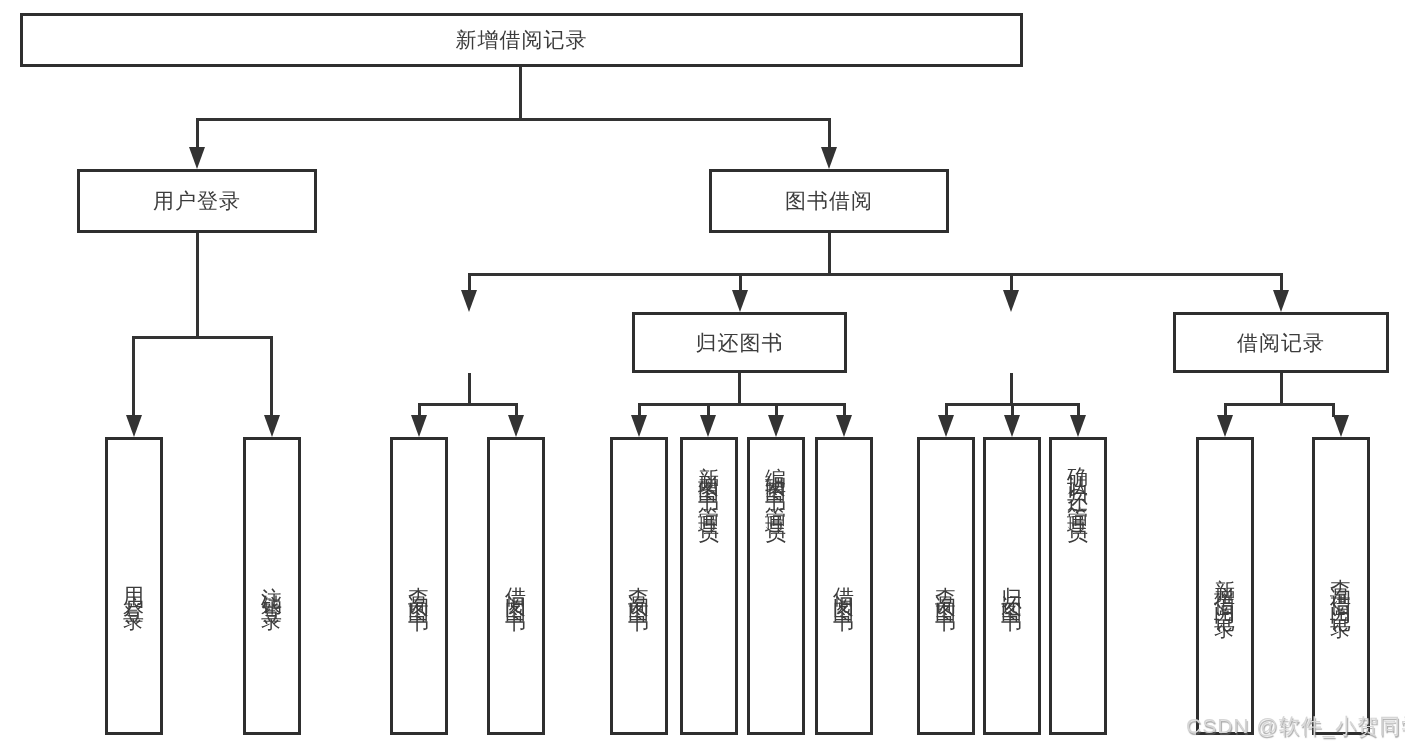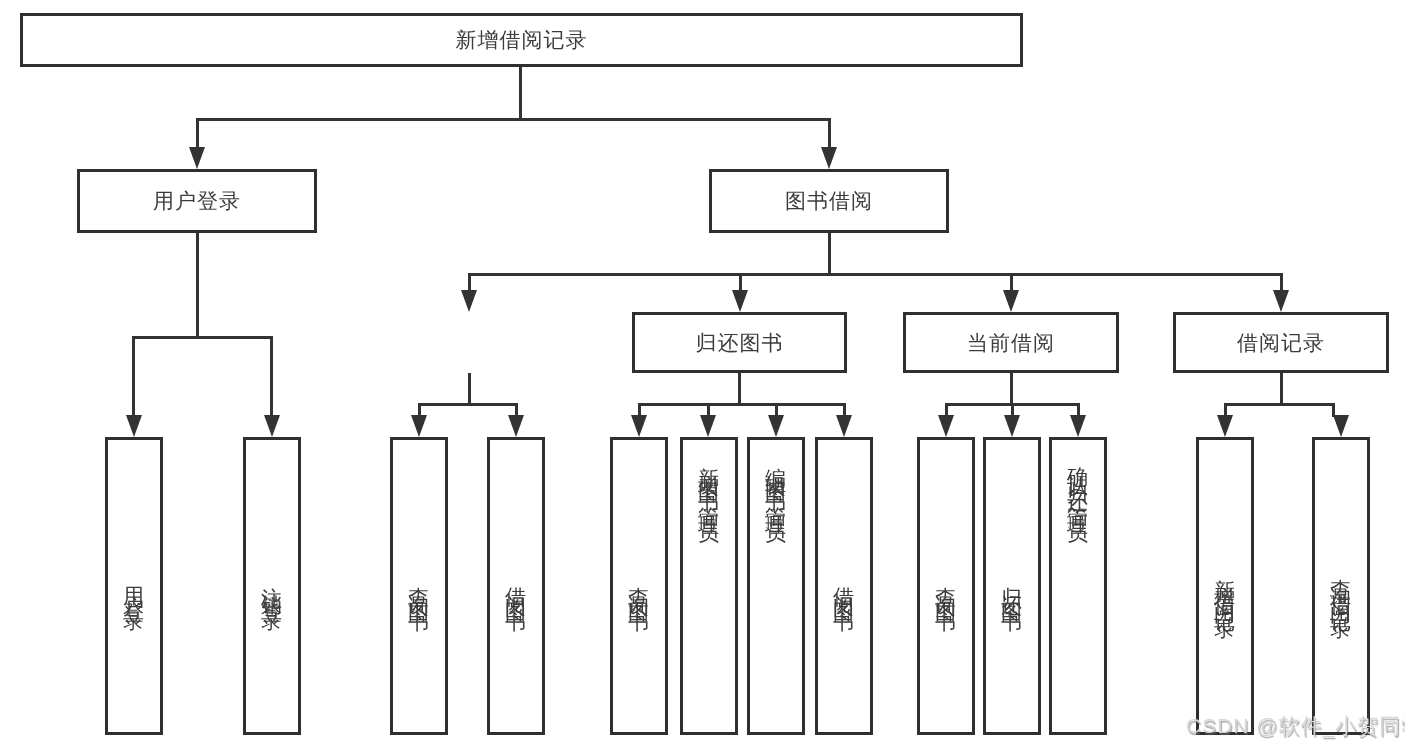--- a/index.html
+++ b/index.html
@@ -47,23 +47,20 @@
 
   <div class="box-h" style="left:77px;top:169px;width:240px;height:64px">
     <span>用户登录</span>
   </div>
   <div class="box-h" style="left:709px;top:169px;width:240px;height:64px">
     <span>图书借阅</span>
   </div>
 
   <div class="box-h" style="left:632px;top:312px;width:215px;height:61px">
     <span>归还图书</span>
-  </div>
-  <div class="box-h" style="left:903px;top:312px;width:216px;height:61px">
-    <span>当前借阅</span>
   </div>
   <div class="box-h" style="left:1173px;top:312px;width:216px;height:61px">
     <span>借阅记录</span>
   </div>
 
   <div class="box-v" style="left:105px;top:437px;width:58px;height:298px">
     <span class="vtext">用户登录</span>
   </div>
   <div class="box-v" style="left:243px;top:437px;width:58px;height:298px">
     <span class="vtext">注销登录</span>

